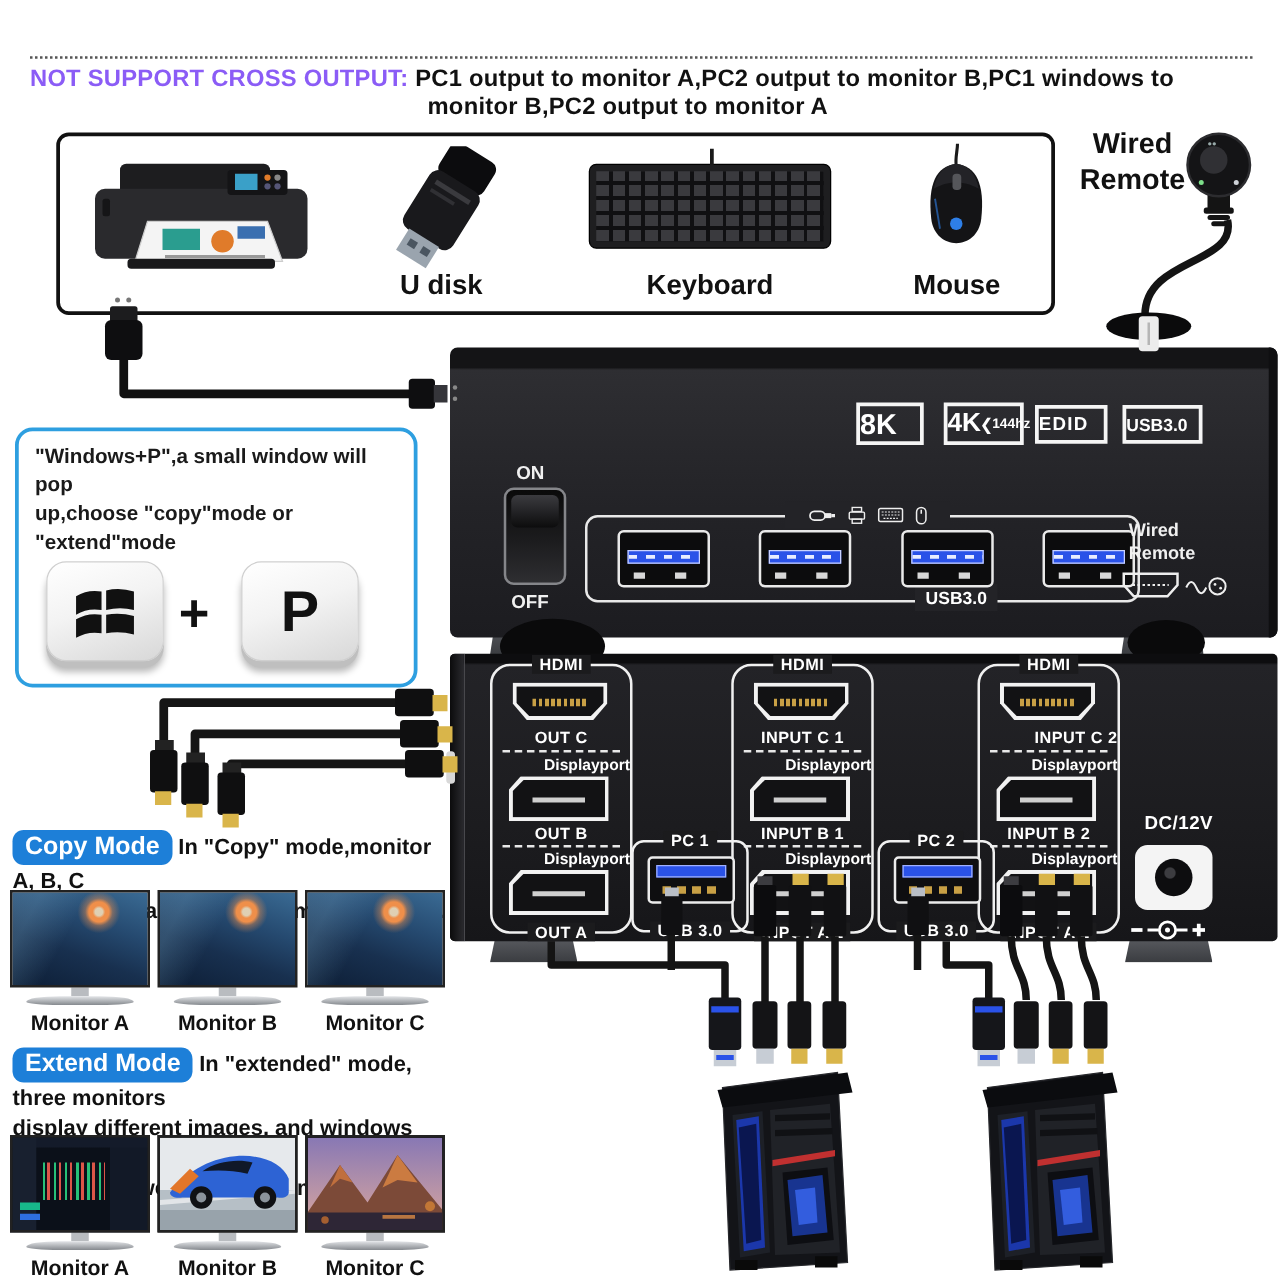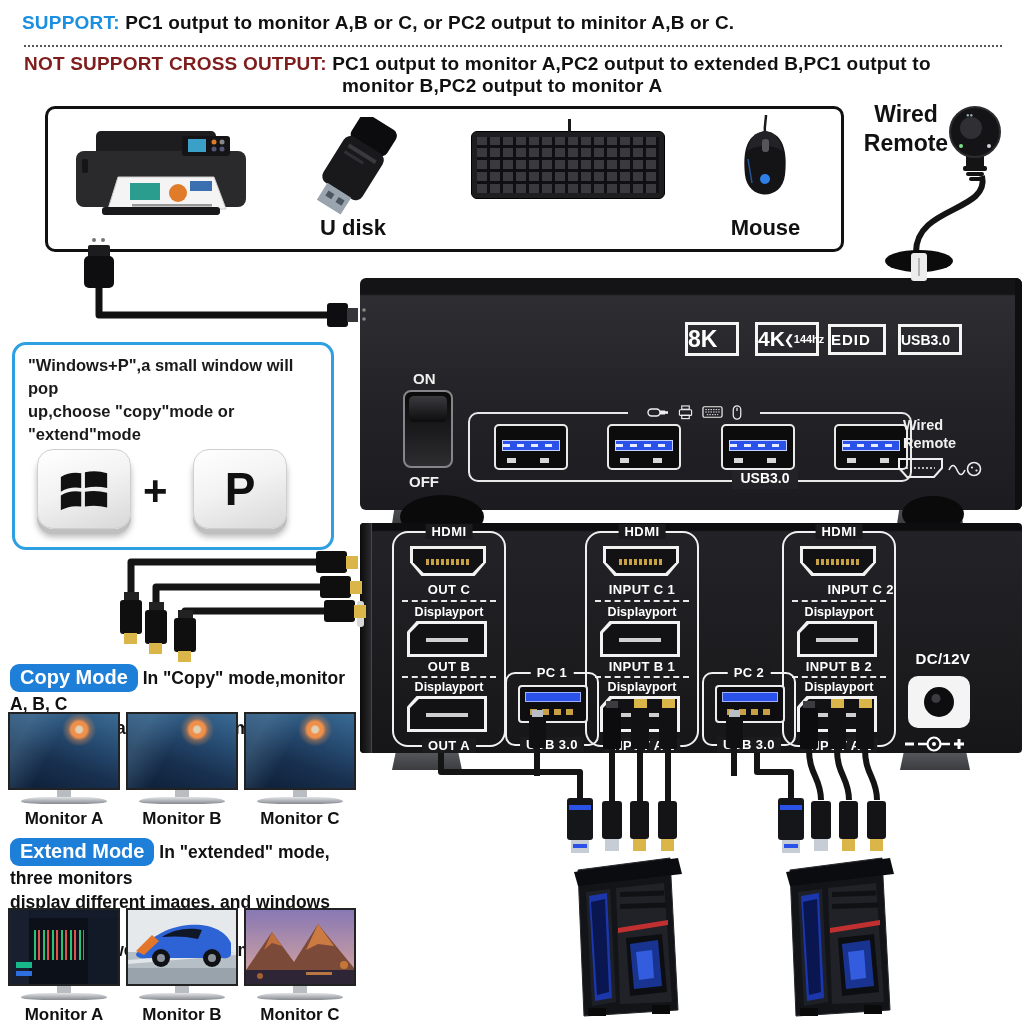--- a/index.html
+++ b/index.html
@@ -2,21 +2,21 @@
 <html><head>
 <meta charset="utf-8">
 <style>
   html,body{margin:0;padding:0;background:#fff;}
   .canvas{position:relative;width:1024px;height:1024px;background:#fff;overflow:hidden;
           font-family:"Liberation Sans",sans-serif;color:#111;}
   .ab{position:absolute;}
   
   .hline{font-weight:bold;font-size:19px;letter-spacing:.2px;}
   .blue{color:#1b8fe0;}
-  .red{color:#7f1d1d;}
+  .red{color:#8b5cf6;}
   .dotline{border-top:2px dotted #555;}
   
   .peri-box{border:3px solid #111;border-radius:10px;background:#fff;}
   .peri-label{font-weight:bold;font-size:22px;text-align:center;}
   .kb-body{background:#1e1e20;border:1px solid #000;border-radius:6px;}
   .kb-body::after{content:"";position:absolute;inset:5px;
      background-image:repeating-linear-gradient(90deg,transparent 0 10px,#101012 10px 13px),
                       repeating-linear-gradient(0deg,#3a3a3e 0 9px,#101012 9px 12px);}
   .kb-body::before{content:"";position:absolute;top:-13px;left:50%;width:3px;height:13px;background:#1a1a1a;}
   
@@ -45,21 +45,21 @@
      background-image:repeating-linear-gradient(90deg,#e8ecff 0 7px,transparent 7px 14px);
      background-size:100% 3px;background-position:0 3px;background-repeat:no-repeat;}
   .usb-port::after{content:"";position:absolute;left:11px;bottom:5px;width:9px;height:5px;background:#d8d8d8;box-shadow:33px 0 #d8d8d8;}
   .wr-text{color:#f0f0f0;font-size:14.5px;font-weight:bold;line-height:18px;}
   
   .panel-rear{background:linear-gradient(180deg,#0d0d0f 0px,#0d0d0f 7px,#232327 9px,#1c1c1f 60%,#161619 100%);border-radius:4px;}
   .panel-rear::before{content:"";position:absolute;left:0;top:0;width:11px;height:100%;
      background:linear-gradient(90deg,#0b0b0c,#2a2a2e);border-right:1px solid #48484c;border-radius:4px 0 0 4px;}
   .pgroup{border:2px solid #f0f0f0;border-radius:16px;}
   .plabel{color:#fff;font-weight:bold;font-size:13px;letter-spacing:.4px;text-align:center;white-space:nowrap;}
-  .plabel2{color:#fff;font-weight:bold;font-size:12.5px;text-align:center;white-space:nowrap;}
+  .plabel2{color:#fff;font-weight:bold;font-size:12.5px;text-align:right;white-space:nowrap;}
   .chip{background:#1b1b1d;padding:0 6px;}
   .dash{border-top:2px dashed #e8e8e8;}
   .hdmi-port{background:#f2f2f2;clip-path:polygon(0% 0%,100% 0%,100% 55%,85% 100%,15% 100%,0% 55%);}
   .hdmi-port::before{content:"";position:absolute;inset:3px;background:#121214;
      clip-path:polygon(0% 0%,100% 0%,100% 55%,85% 100%,15% 100%,0% 55%);}
   .hdmi-port::after{content:"";position:absolute;left:21%;top:42%;width:58%;height:6px;
      background:repeating-linear-gradient(90deg,#c8a045 0 3px,#141414 3px 5px);}
   .dp-port{background:#f2f2f2;clip-path:polygon(12% 0,100% 0,100% 100%,0 100%,0 30%);}
   .dp-port::before{content:"";position:absolute;inset:3px;background:#121214;
      clip-path:polygon(12% 0,100% 0,100% 100%,0 100%,0 30%);}
@@ -97,27 +97,24 @@
      background-size:50px 30px,16px 6px,16px 5px,19px 100%,100% 8px,30px 100%;
      background-position:24px 20px,6px 52px,6px 61px,0 0,0 0,100% 0;}
   .overlay{position:absolute;left:0;top:0;z-index:6;pointer-events:none;}
   .z1{z-index:1}.z2{z-index:2}.z3{z-index:3}.z4{z-index:4}
 </style>
 </head>
 <body>
 
 <div class="canvas">
 
-  <div class="ab hline" style="left:22px;top:12px;width:990px;">
-    <span class="blue">SUPPORT:</span><span> PC1 output to monitor A,B or C, or PC2 output to minitor A,B or C.</span>
-  </div>
   <div class="ab dotline" style="left:24px;top:45px;width:978px;"></div>
   <div class="ab hline" style="left:24px;top:53px;width:985px;">
     <div>
-      <span class="red">NOT SUPPORT CROSS OUTPUT:</span><span> PC1 output to monitor A,PC2 output to extended B,PC1 output to</span>
+      <span class="red">NOT SUPPORT CROSS OUTPUT:</span><span> PC1 output to monitor A,PC2 output to monitor B,PC1 windows to</span>
     </div>
     <div style="margin-left:318px;">monitor B,PC2 output to monitor A</div>
   </div>
 
   <div class="ab peri-box" style="left:45px;top:106px;width:793px;height:140px;">
 
     <svg class="ab" style="left:18px;top:8px;" width="190" height="100" viewBox="0 0 190 100">
       <rect x="30" y="14" width="120" height="28" rx="5" fill="#1d1d1f"></rect>
       <rect x="10" y="34" width="170" height="56" rx="8" fill="#2a2a2d"></rect>
       <rect x="116" y="19" width="48" height="20" rx="3" fill="#141416"></rect>
@@ -142,20 +139,21 @@
         <rect x="38" y="33" width="32" height="4" fill="#3a3a3e"></rect>
         <rect x="38" y="41" width="22" height="3" fill="#303034"></rect>
         <rect x="40" y="78" width="28" height="20" fill="#9aa4ae"></rect>
         <rect x="45" y="84" width="7" height="6" fill="#4a5560"></rect>
         <rect x="57" y="84" width="7" height="6" fill="#4a5560"></rect>
       </g>
     </svg>
     <div class="ab peri-label" style="left:235px;top:106px;width:140px;">U disk</div>
 
     <div class="ab kb-body" style="left:423px;top:22px;width:192px;height:66px;"></div>
+    <div class="ab peri-label" style="left:435px;top:106px;width:170px;">Keyboard</div>
 
     <svg class="ab" style="left:688px;top:4px;" width="58" height="100" viewBox="0 0 58 100">
       <path d="M30,2 C30,8 28,13 29,20" stroke="#1a1a1a" stroke-width="2.5" fill="none"></path>
       <path d="M29,18 C45,20 52,34 49,62 C46,88 12,88 9,62 C6,34 13,20 29,18 Z" fill="#141416"></path>
       <path d="M29,18 C38,19 45,26 47,38 C40,34 34,33 29,33 C24,33 18,34 11,38 C13,26 20,19 29,18 Z" fill="#232327"></path>
       <rect x="26" y="26" width="7" height="13" rx="3" fill="#55565a"></rect>
       <circle cx="29" cy="66" r="5" fill="#2e7fe8"></circle>
       <path d="M12,46 L16,70" stroke="#2e7fe8" stroke-width="1.5" opacity=".6"></path>
     </svg>
     <div class="ab peri-label" style="left:660px;top:106px;width:115px;">Mouse</div>

